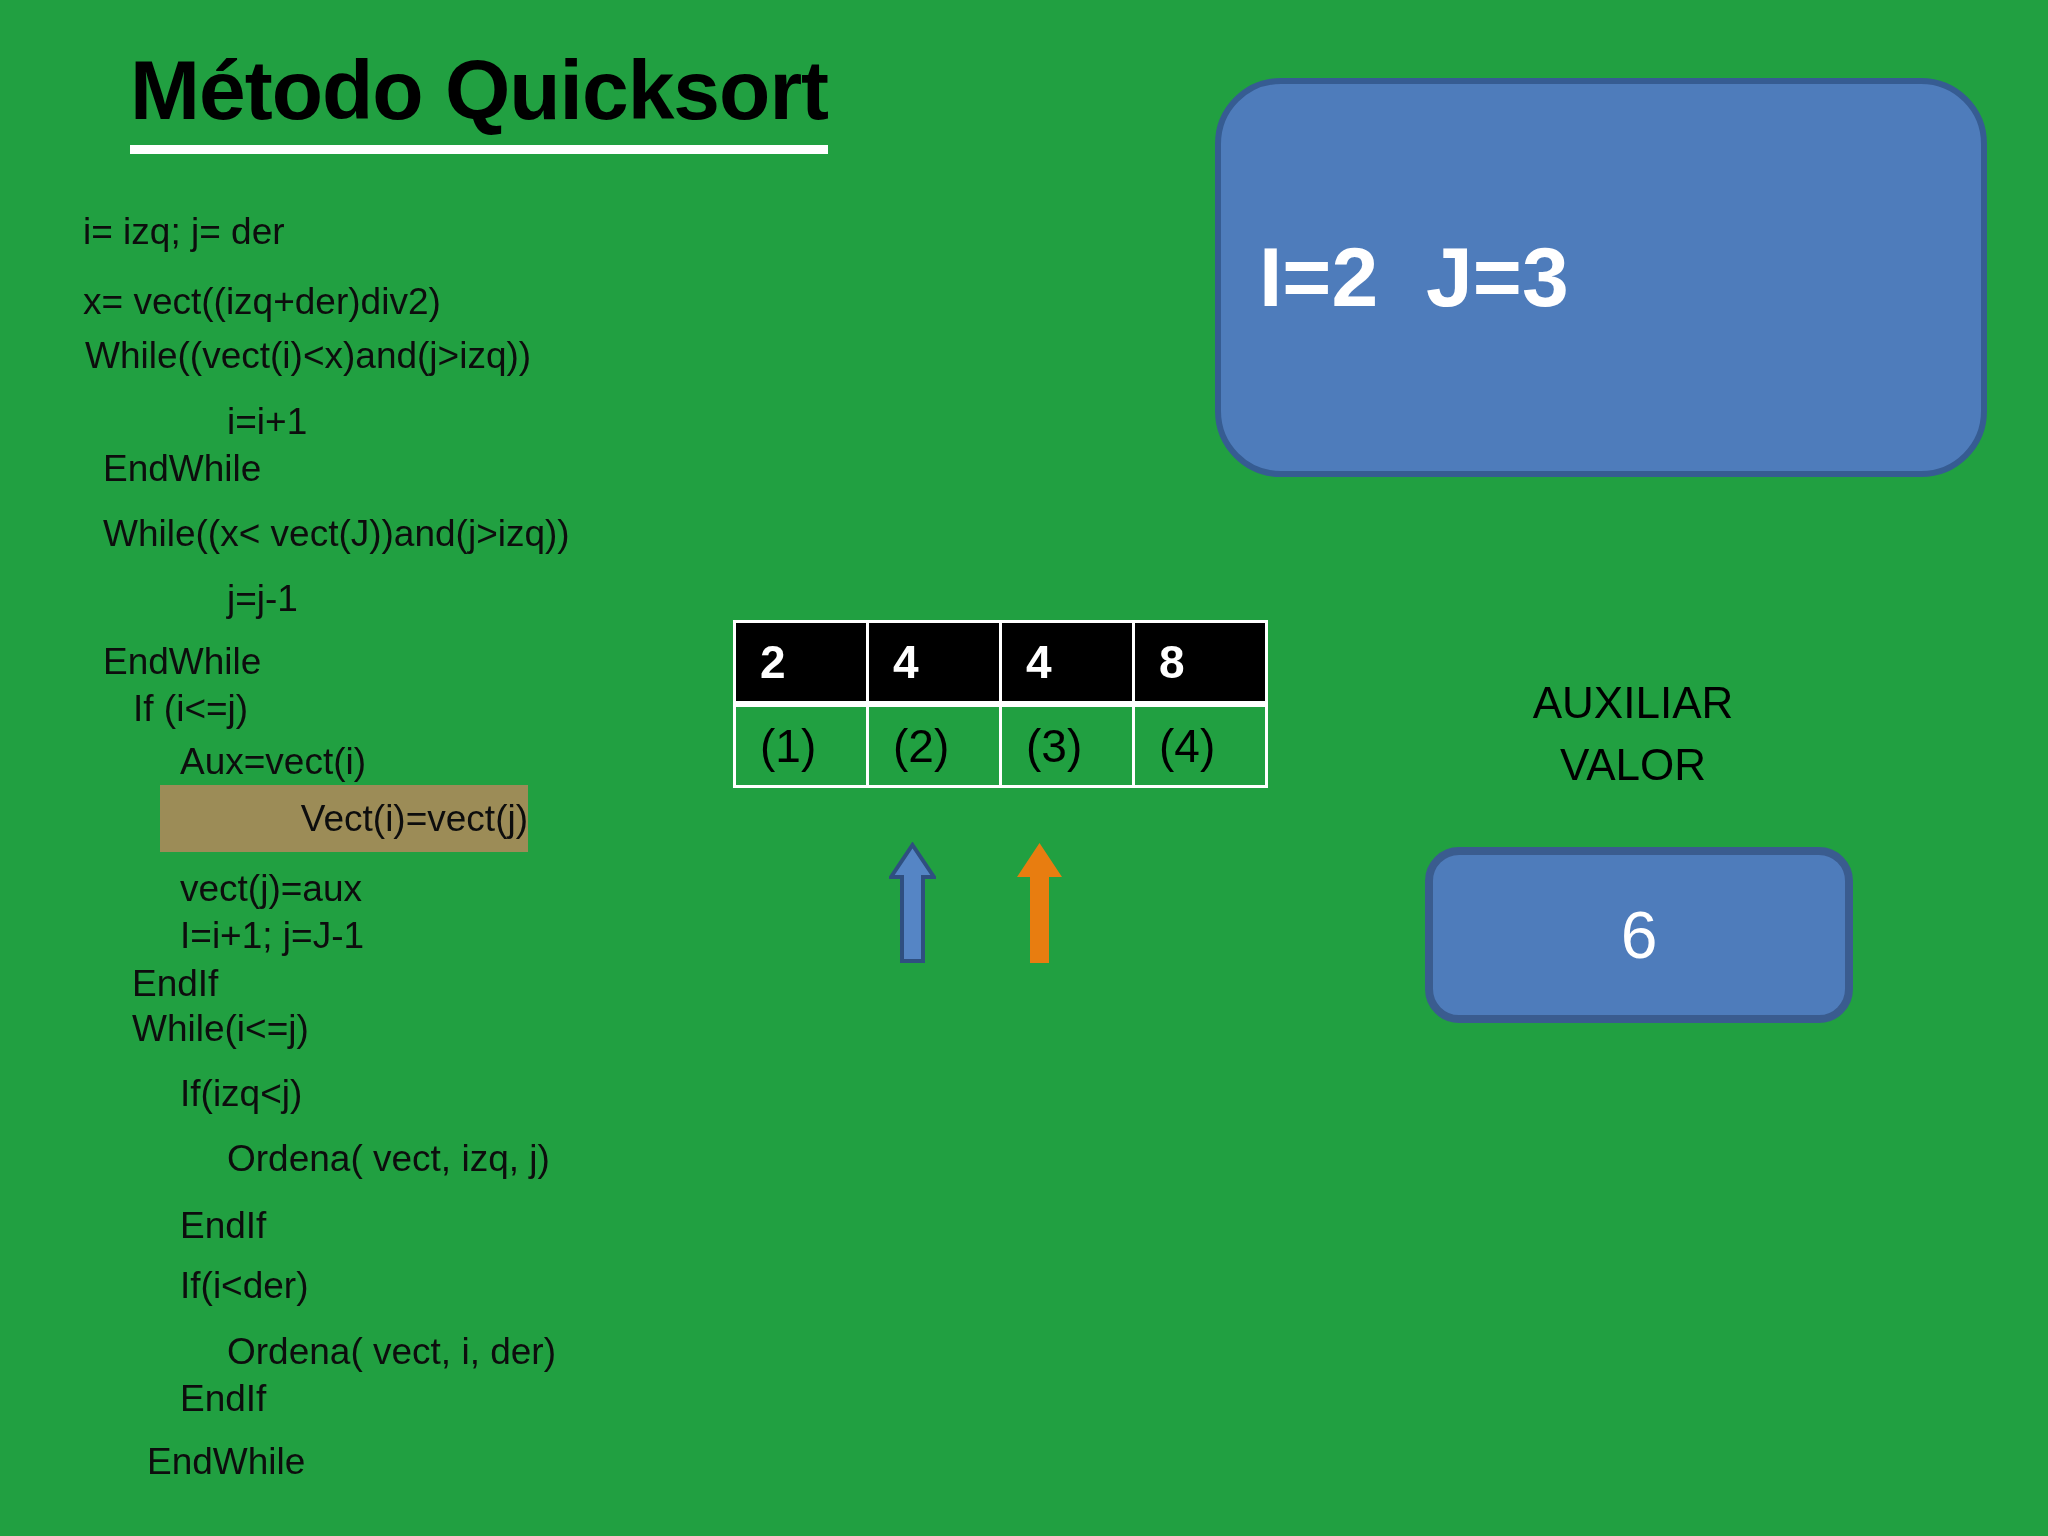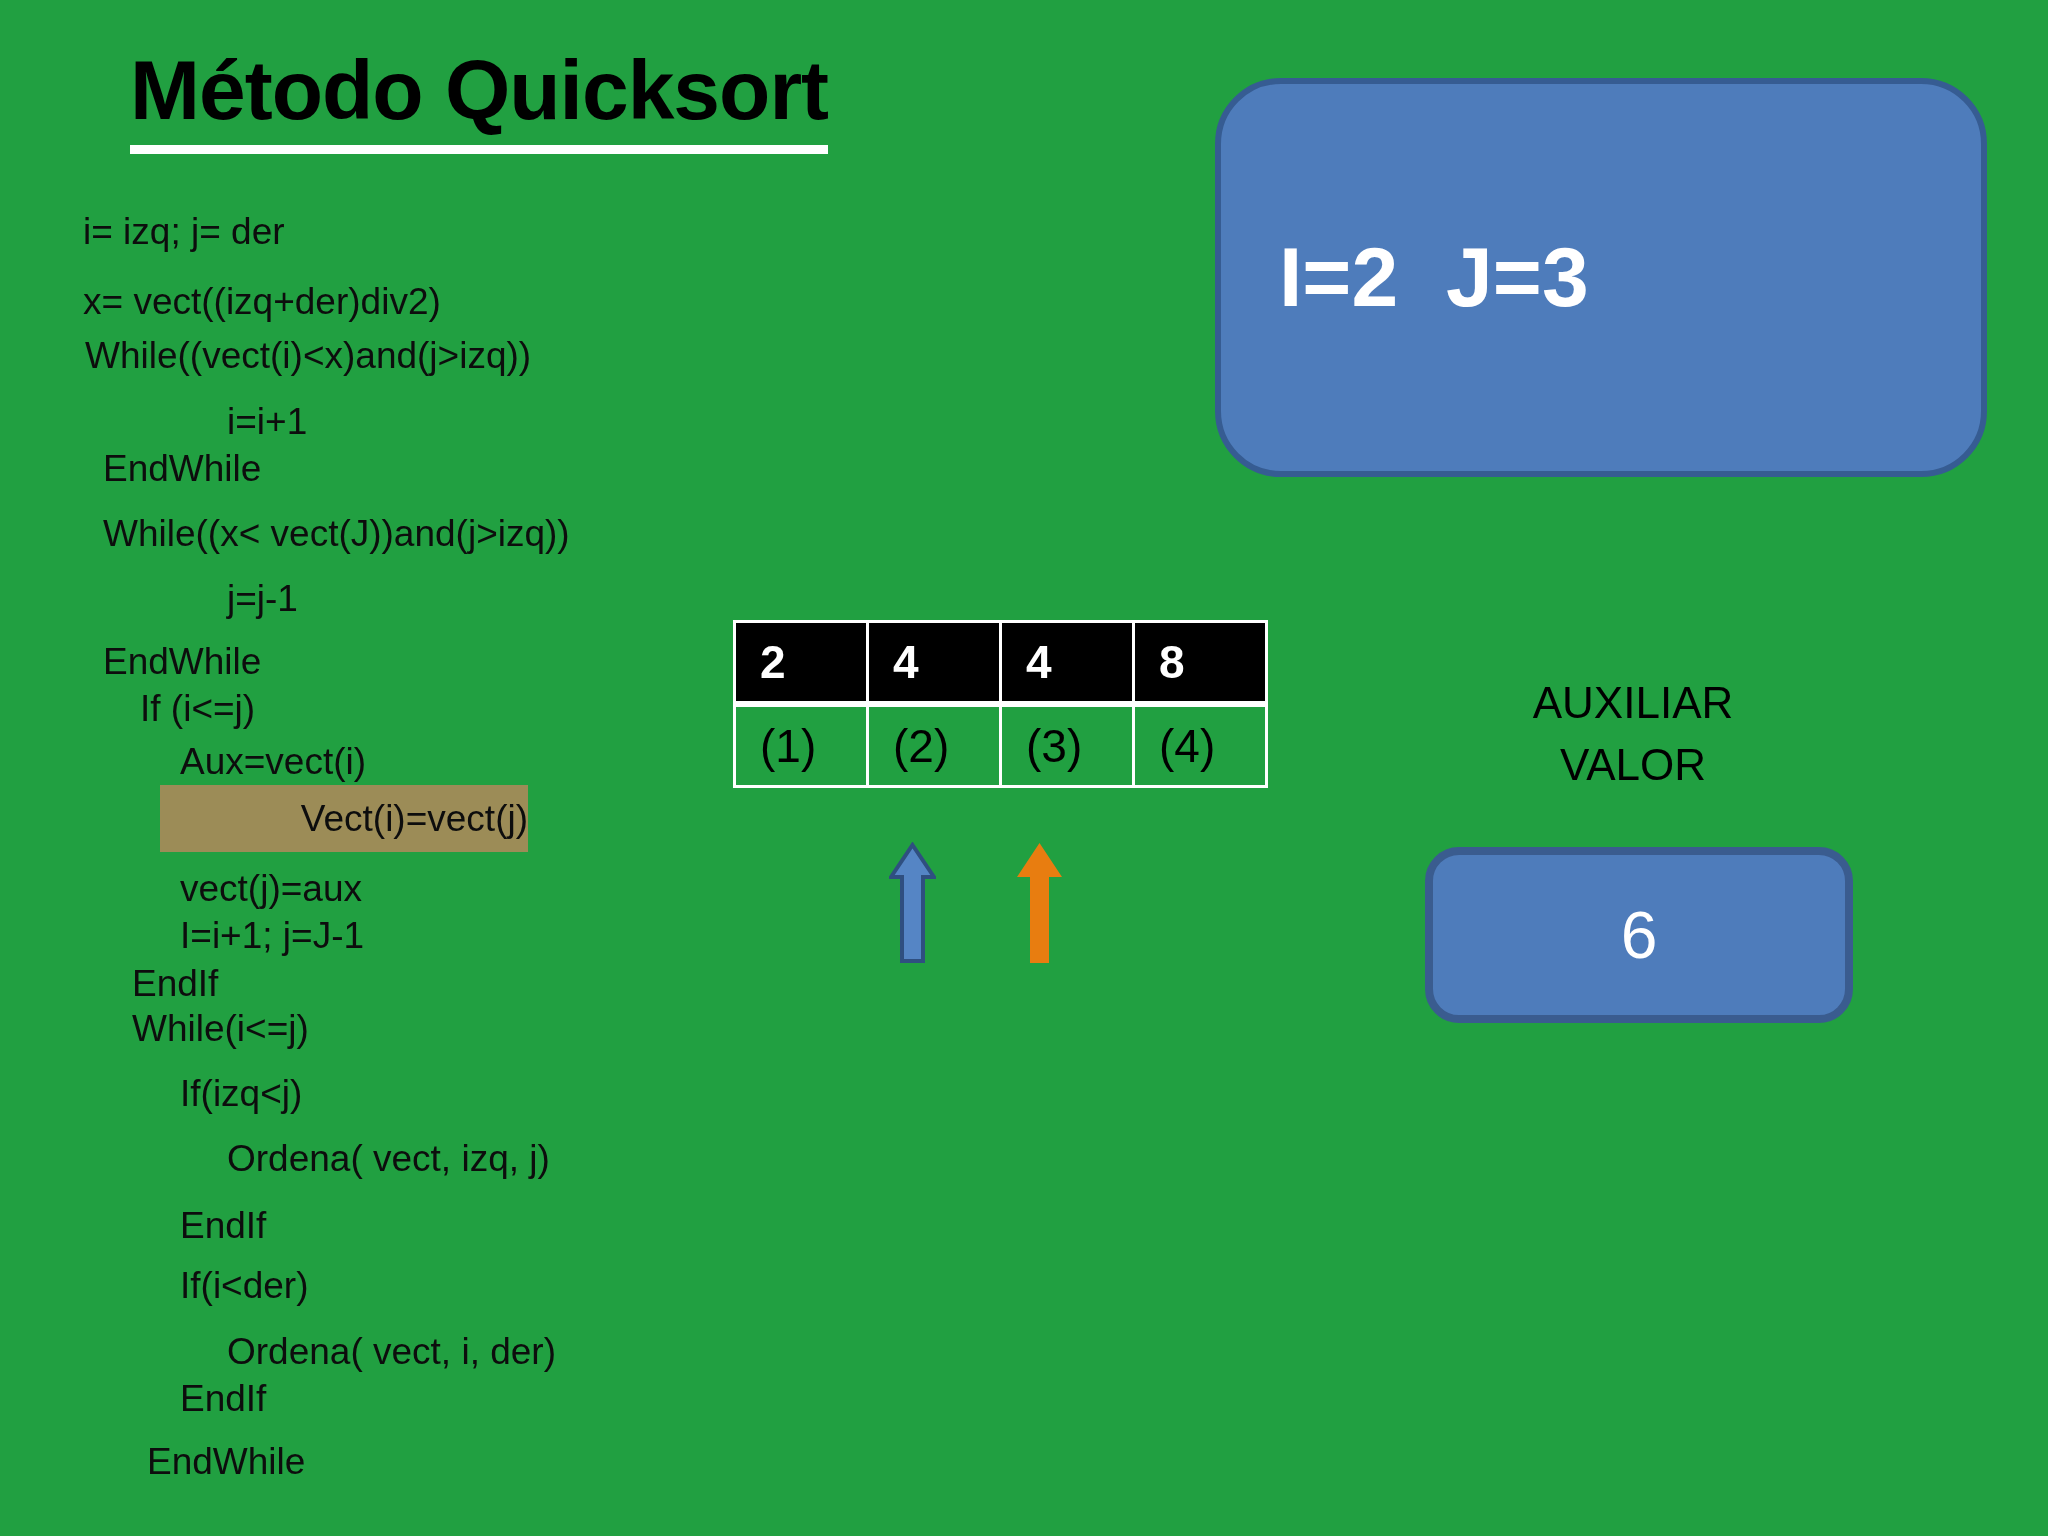--- a/index.html
+++ b/index.html
@@ -27,21 +27,21 @@
   .code-line.highlight{
     background:var(--hl,#9C8C57);
     width:368px;height:67px;line-height:67px;
   }
   
   .status-box{
     position:absolute;left:1215px;top:78px;width:772px;height:399px;
     background:var(--boxfill,#4E7CBB);
     border:6px solid var(--boxborder,#365C92);
     border-radius:66px;box-sizing:border-box;
-    display:flex;align-items:center;gap:48px;padding-left:58px;
+    display:flex;align-items:center;gap:48px;padding-left:38px;
     color:#fff;font-size:84px;font-weight:bold;
   }
   
   .array-table{
     position:absolute;left:733px;top:620px;
     background:#fff;padding:3px;
     display:grid;grid-template-columns:repeat(4,130px);
     grid-auto-rows:78px;column-gap:3px;row-gap:6px;
   }
   .cell{
@@ -77,21 +77,21 @@
 
   <div class="code">
       <div class="code-line" style="left: 83px; top: 210px;">i= izq; j= der</div>
       <div class="code-line" style="left: 83px; top: 272px; margin-top: 8px;">x= vect((izq+der)div2)</div>
       <div class="code-line" style="left: 85px; top: 334px;">While((vect(i)&lt;x)and(j&gt;izq))</div>
       <div class="code-line" style="left: 227px; top: 400px;">i=i+1</div>
       <div class="code-line" style="left: 103px; top: 447px;">EndWhile</div>
       <div class="code-line" style="left: 103px; top: 512px;">While((x&lt; vect(J))and(j&gt;izq))</div>
       <div class="code-line" style="left: 227px; top: 577px;">j=j-1</div>
       <div class="code-line" style="left: 103px; top: 640px;">EndWhile</div>
-      <div class="code-line" style="left: 140px; top: 687px;">If (i&lt;=j)</div>
+      <div class="code-line" style="left: 133px; top: 687px;">If (i&lt;=j)</div>
       <div class="code-line" style="left: 180px; top: 740px;">Aux=vect(i)</div>
       <div class="code-line highlight" style="left: 160px; top: 785px;">Vect(i)=vect(j)</div>
       <div class="code-line" style="left: 180px; top: 867px;">vect(j)=aux</div>
       <div class="code-line" style="left: 180px; top: 914px;">I=i+1; j=J-1</div>
       <div class="code-line" style="left: 132px; top: 962px;">EndIf</div>
       <div class="code-line" style="left: 132px; top: 1007px;">While(i&lt;=j)</div>
       <div class="code-line" style="left: 180px; top: 1072px;">If(izq&lt;j)</div>
       <div class="code-line" style="left: 227px; top: 1137px;">Ordena( vect, izq, j)</div>
       <div class="code-line" style="left: 180px; top: 1204px;">EndIf</div>
       <div class="code-line" style="left: 180px; top: 1264px;">If(i&lt;der)</div>

